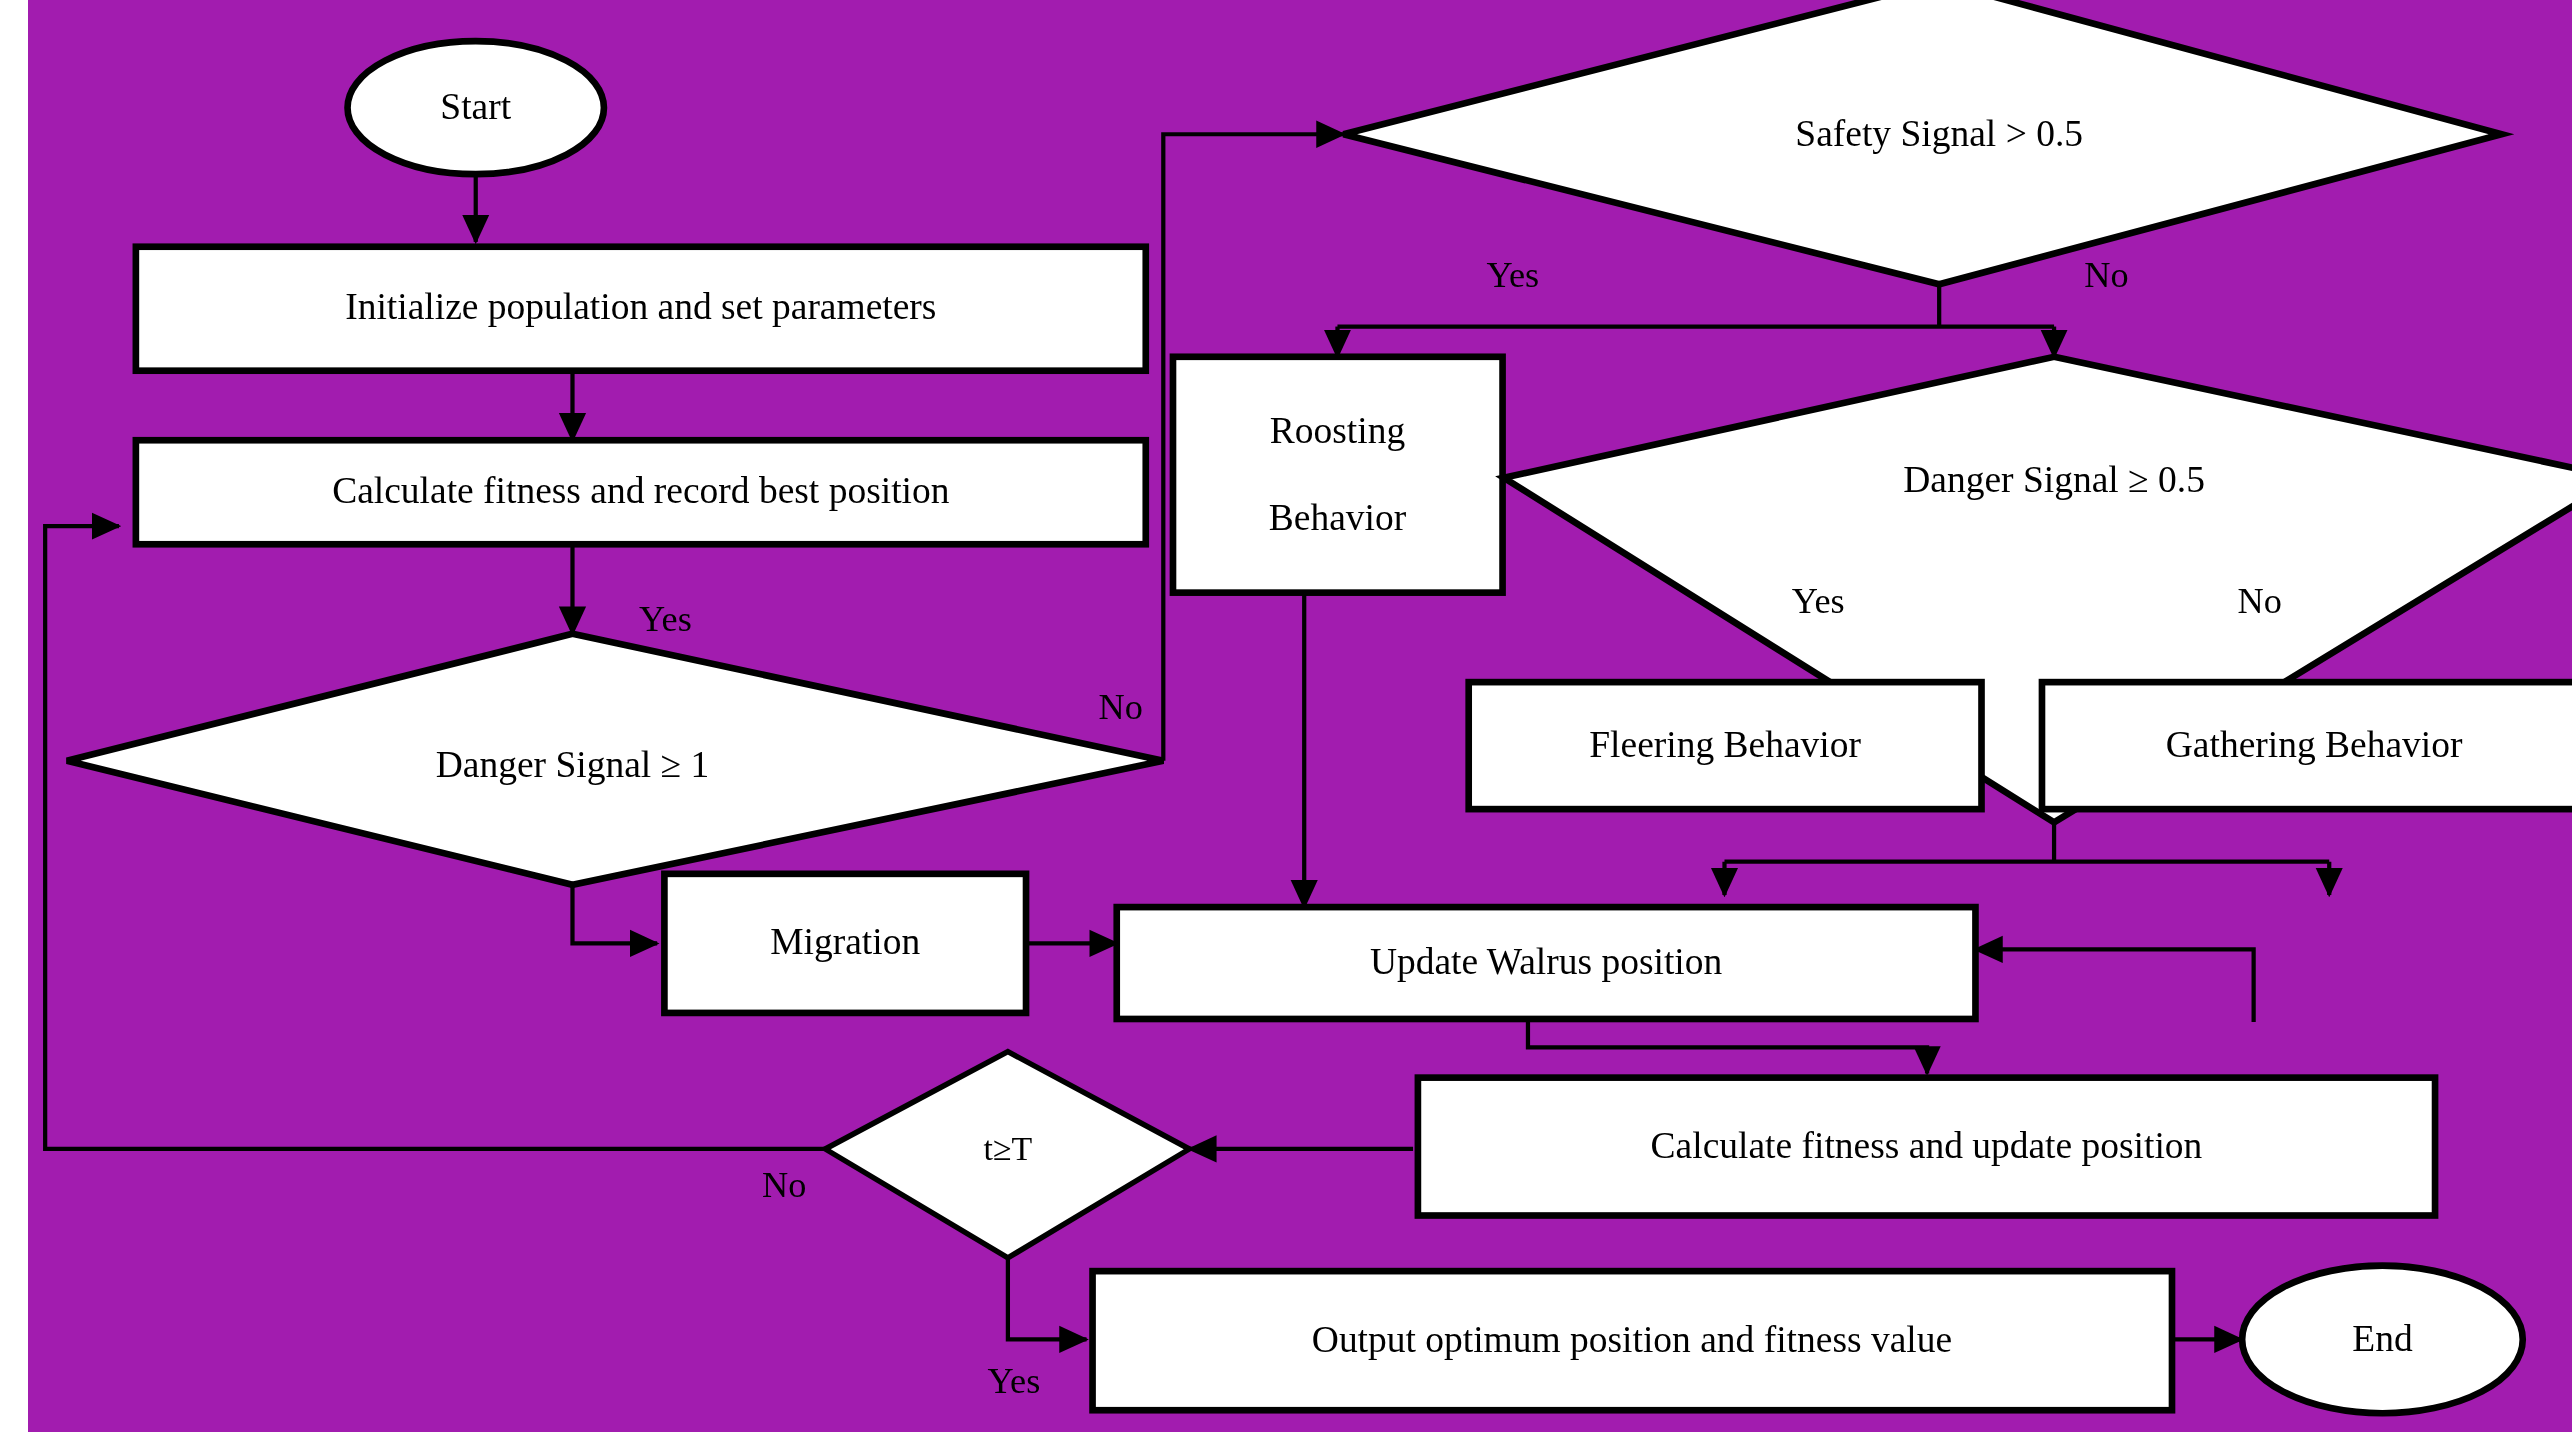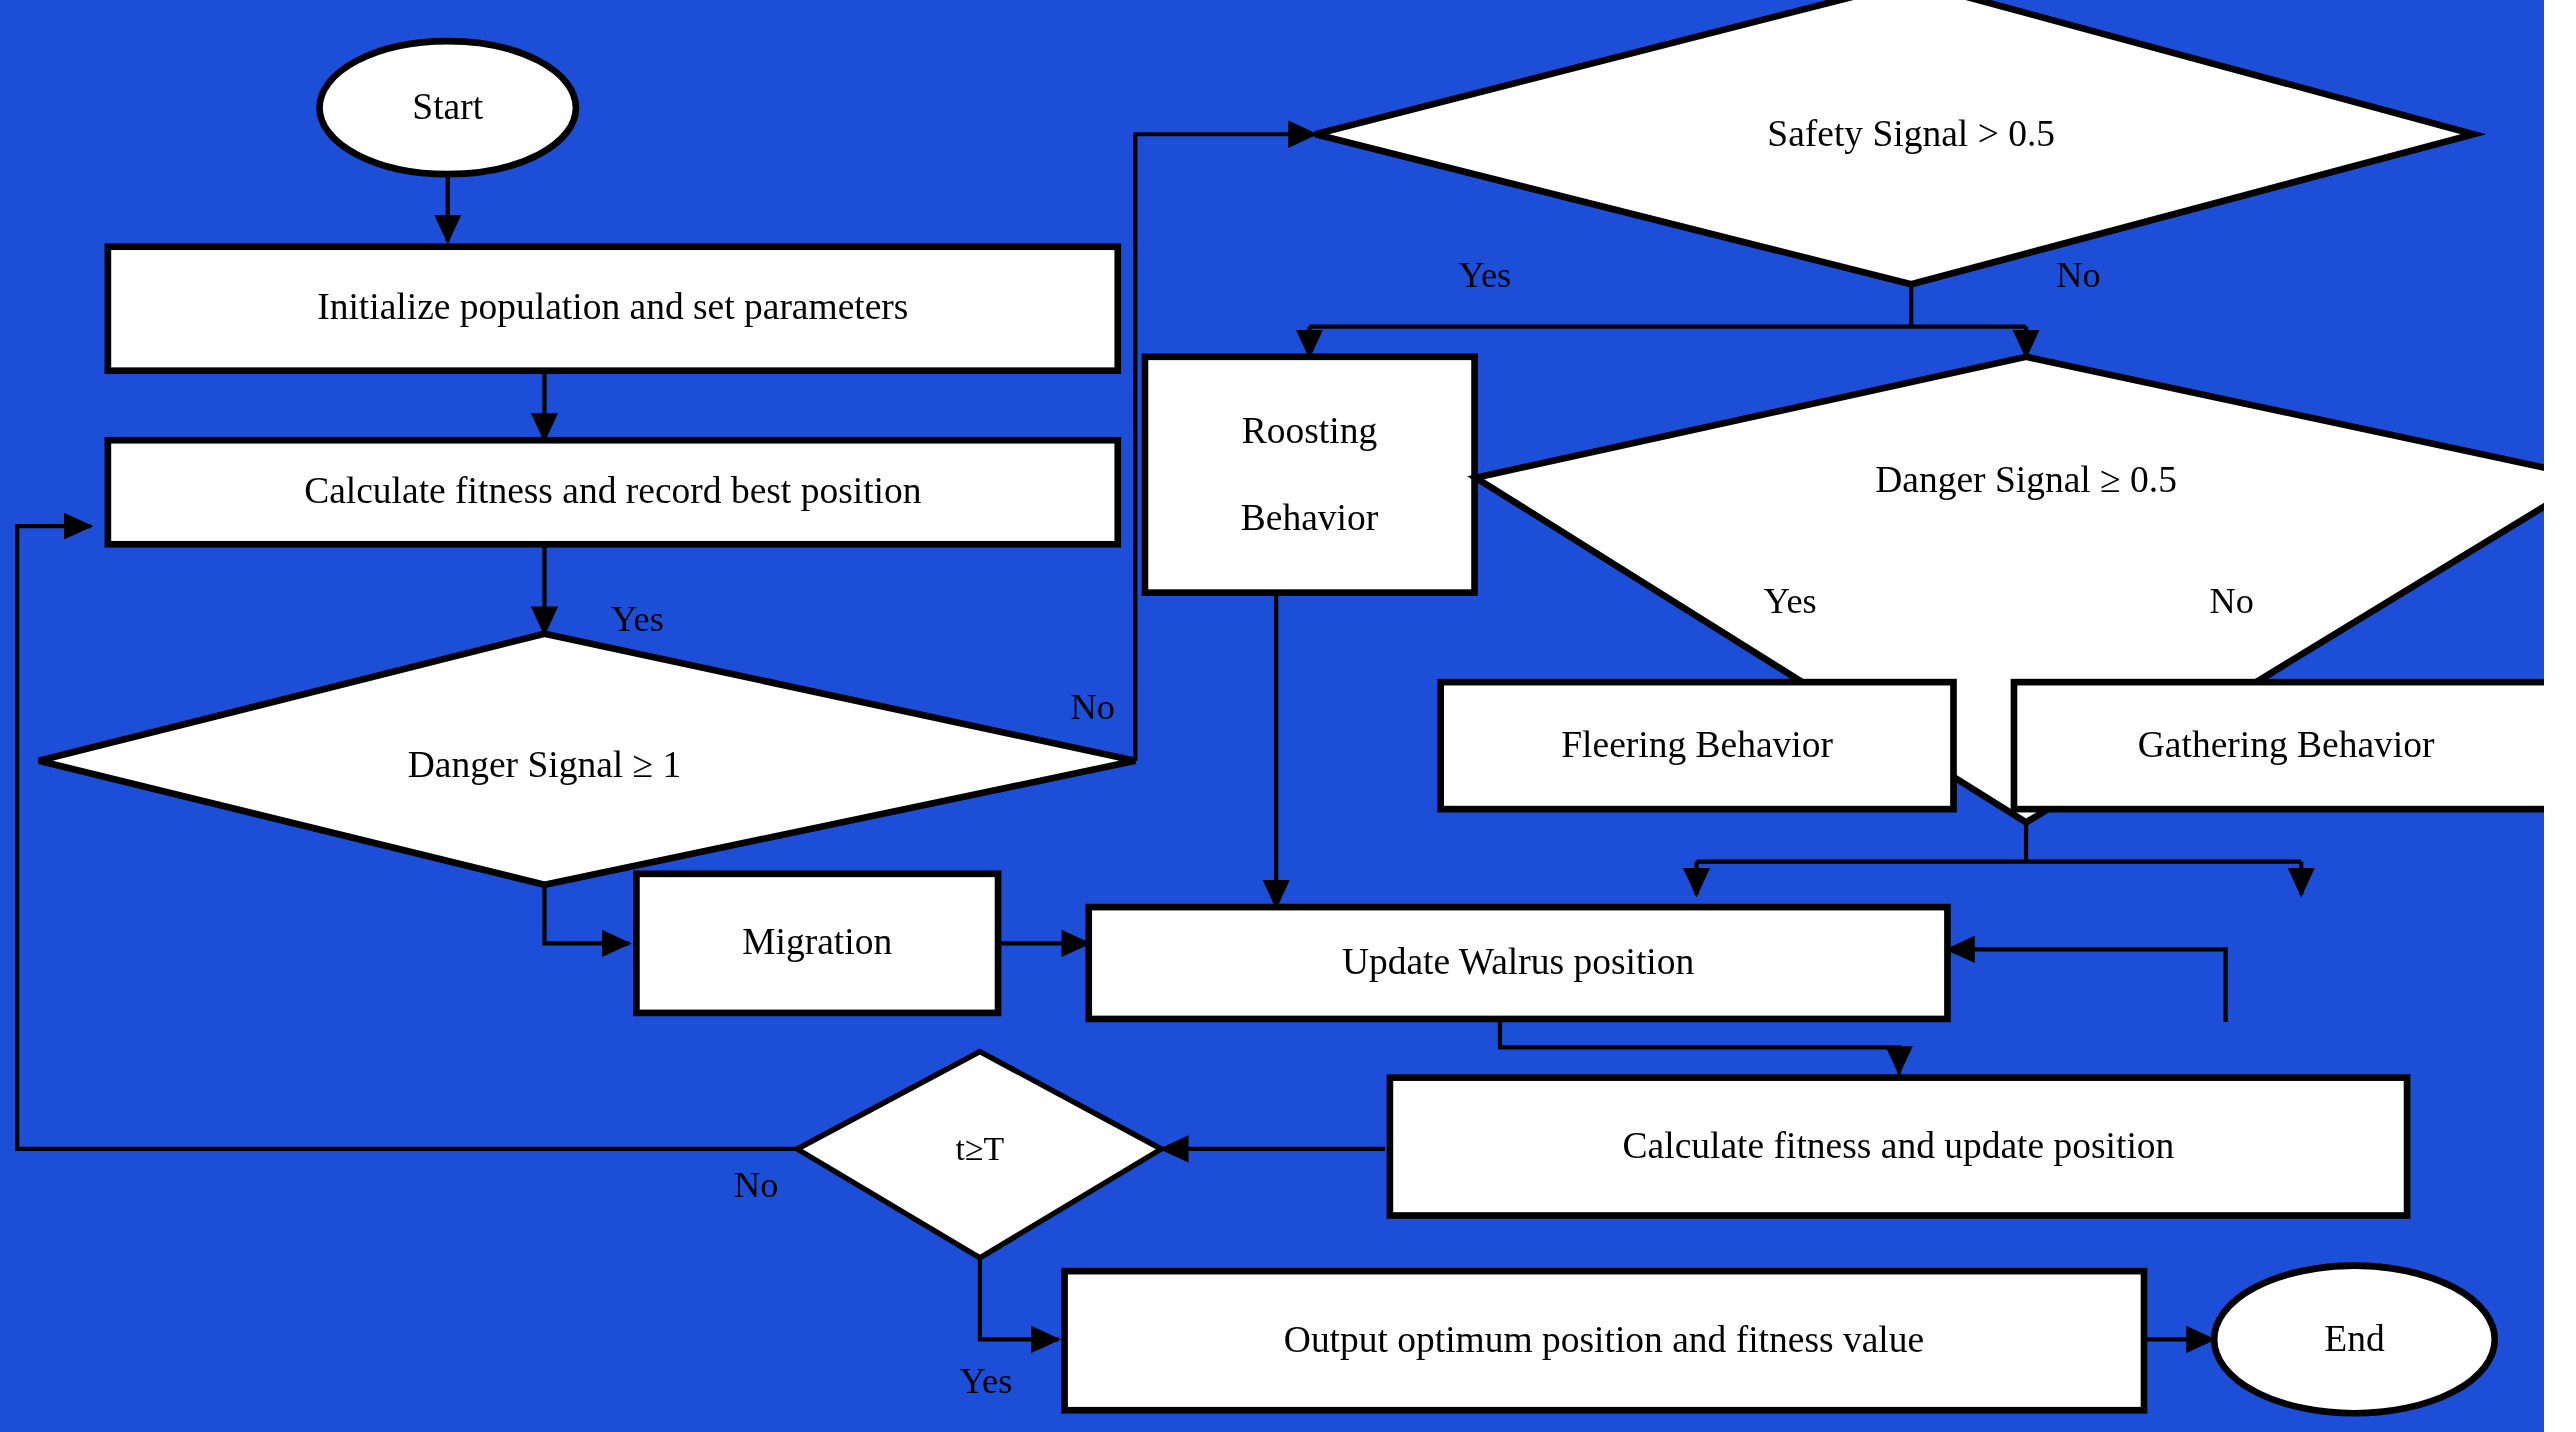--- a/index.html
+++ b/index.html
@@ -1,17 +1,17 @@
 <!DOCTYPE html>
 <html style="font-size:9.7px"><head>
 <meta charset="utf-8">
 <style>
   html,body{margin:0;padding:0;background:#ffffff;}
   body{font-family:"Liberation Serif",serif;}
-  #stage{position:relative;width:2544px;height:1432px;background:#1d4ed8;overflow:hidden;}
+  #stage{position:relative;width:2544px;height:1432px;background:#a21caf;overflow:hidden;margin-left:28px;}
   svg#flow{position:absolute;left:0;top:0;width:2576px;height:1432px;}
   .shape{fill:#ffffff;stroke:#000000;stroke-width:11;}
   .shape-thin{fill:#ffffff;stroke:#000000;stroke-width:9;}
   .conn{fill:none;stroke:#000000;stroke-width:7;}
   .arrowhead{fill:#000000;stroke:none;}
   text{font-family:"Liberation Serif",serif;fill:#000000;}
   .node-label{font-size:62px;text-anchor:middle;dominant-baseline:middle;}
   .edge-label{font-size:60px;text-anchor:middle;dominant-baseline:middle;}
 </style>
 </head>

